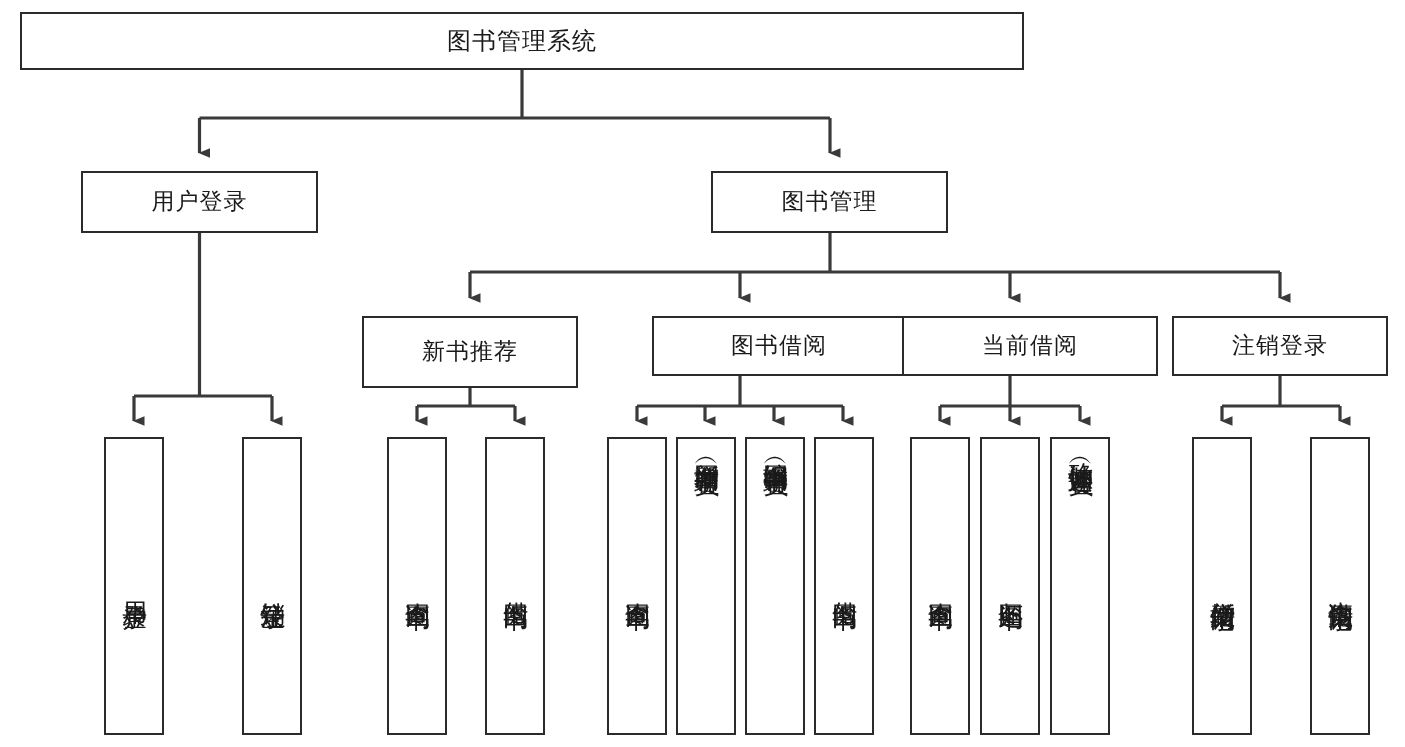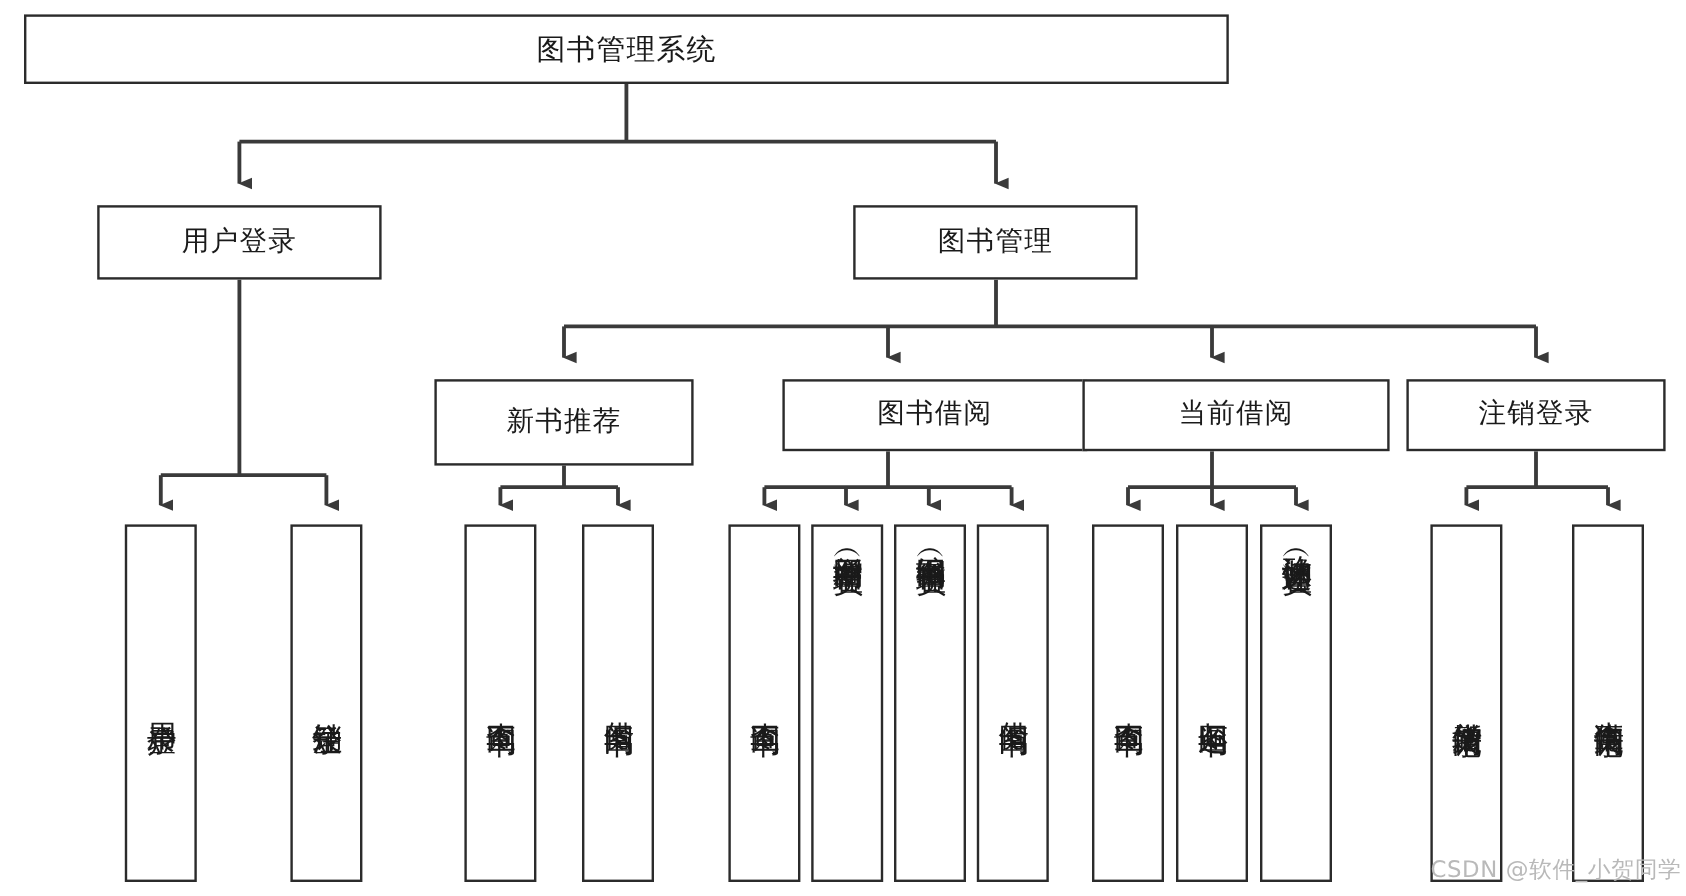--- a/index.html
+++ b/index.html
@@ -171,15 +171,14 @@
     <span>确认归还（管理员）</span>
   </div>
 
   <div class="node v" style="left:1192px; top:437px; width:60px; height:298px;">
     <span>新增借阅记录</span>
   </div>
   <div class="node v" style="left:1310px; top:437px; width:60px; height:298px;">
     <span>查询借阅记录</span>
   </div>
 
-  <div class="watermark" style="left:1192px; top:712px;">CSDN @软件_小贺同学</div>
 
 </div>
 
 </body></html>

